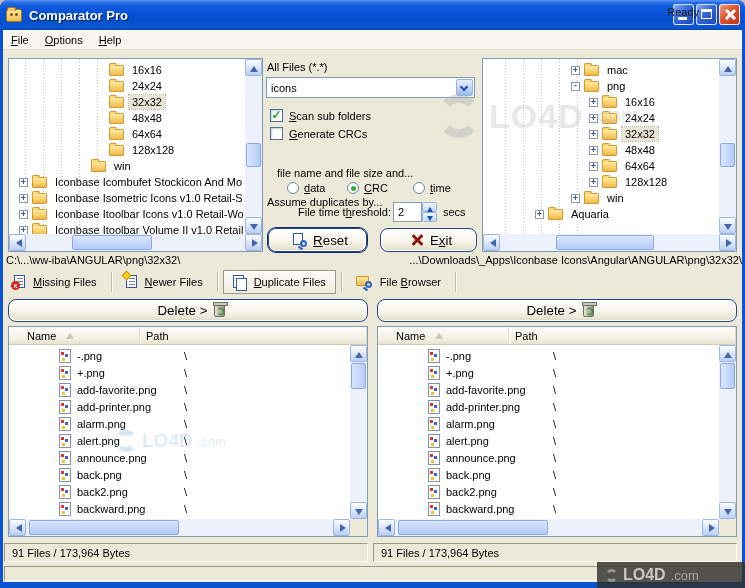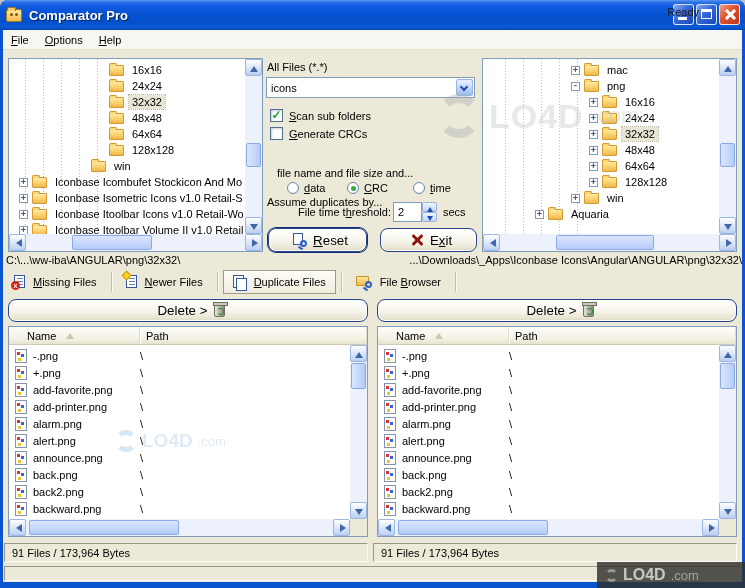--- a/index.html
+++ b/index.html
@@ -127,21 +127,21 @@
   #delL{left:5px;top:269px;width:360px;height:23px;}
   #delR{left:374px;top:269px;width:360px;height:23px;}
   
   #llist{left:5px;top:296px;width:360px;height:211px;}
   #rlist{left:374px;top:296px;width:360px;height:211px;}
   .lheader{position:absolute;top:0;left:0;right:0;height:18px;display:flex;
     background:linear-gradient(180deg,#fefdfa,#f2efe2 75%,#e6e2cf);border-bottom:1px solid #cfcbb6;}
   .hcell{display:flex;align-items:center;border-right:1px solid #e0dcc8;box-shadow:1px 0 0 #fff;}
   .hc-name{width:131px;padding-left:18px;} .hc-path{flex:1;padding-left:6px;}
   .sort{width:0;height:0;border-left:4px solid transparent;border-right:4px solid transparent;border-bottom:6px solid #cbc7b2;margin-left:10px;}
-  .lrows{position:absolute;left:0;top:18px;right:17px;bottom:17px;overflow:hidden;padding-top:2px;}
+  .lrows{position:absolute;left:0;top:18px;right:17px;bottom:17px;overflow:hidden;padding-top:2px;padding-left:44px;}
   .lrow{height:17px;display:flex;align-items:center;padding-left:6px;white-space:nowrap;}
   .ficon{width:12px;height:14px;background:#fff;border:1px solid #8593a8;position:relative;flex:none;margin-right:6px;}
   .ficon::before{content:"";position:absolute;left:1px;top:2px;width:3px;height:3px;background:#e03030;
     box-shadow:4px 2px 0 #3a62d8,1px 6px 0 #f2c423;}
   .fname{width:107px;overflow:hidden;}
   .fpath{flex:1;}
   
   .status{position:absolute;height:19px;background:#ece9d8;border:1px solid;border-color:#9a9784 #fcfbf4 #fcfbf4 #9a9784;
     display:flex;align-items:center;padding:0 7px;}
   #stL{left:1px;top:513px;width:364px;} #stR{left:370px;top:513px;width:364px;}

